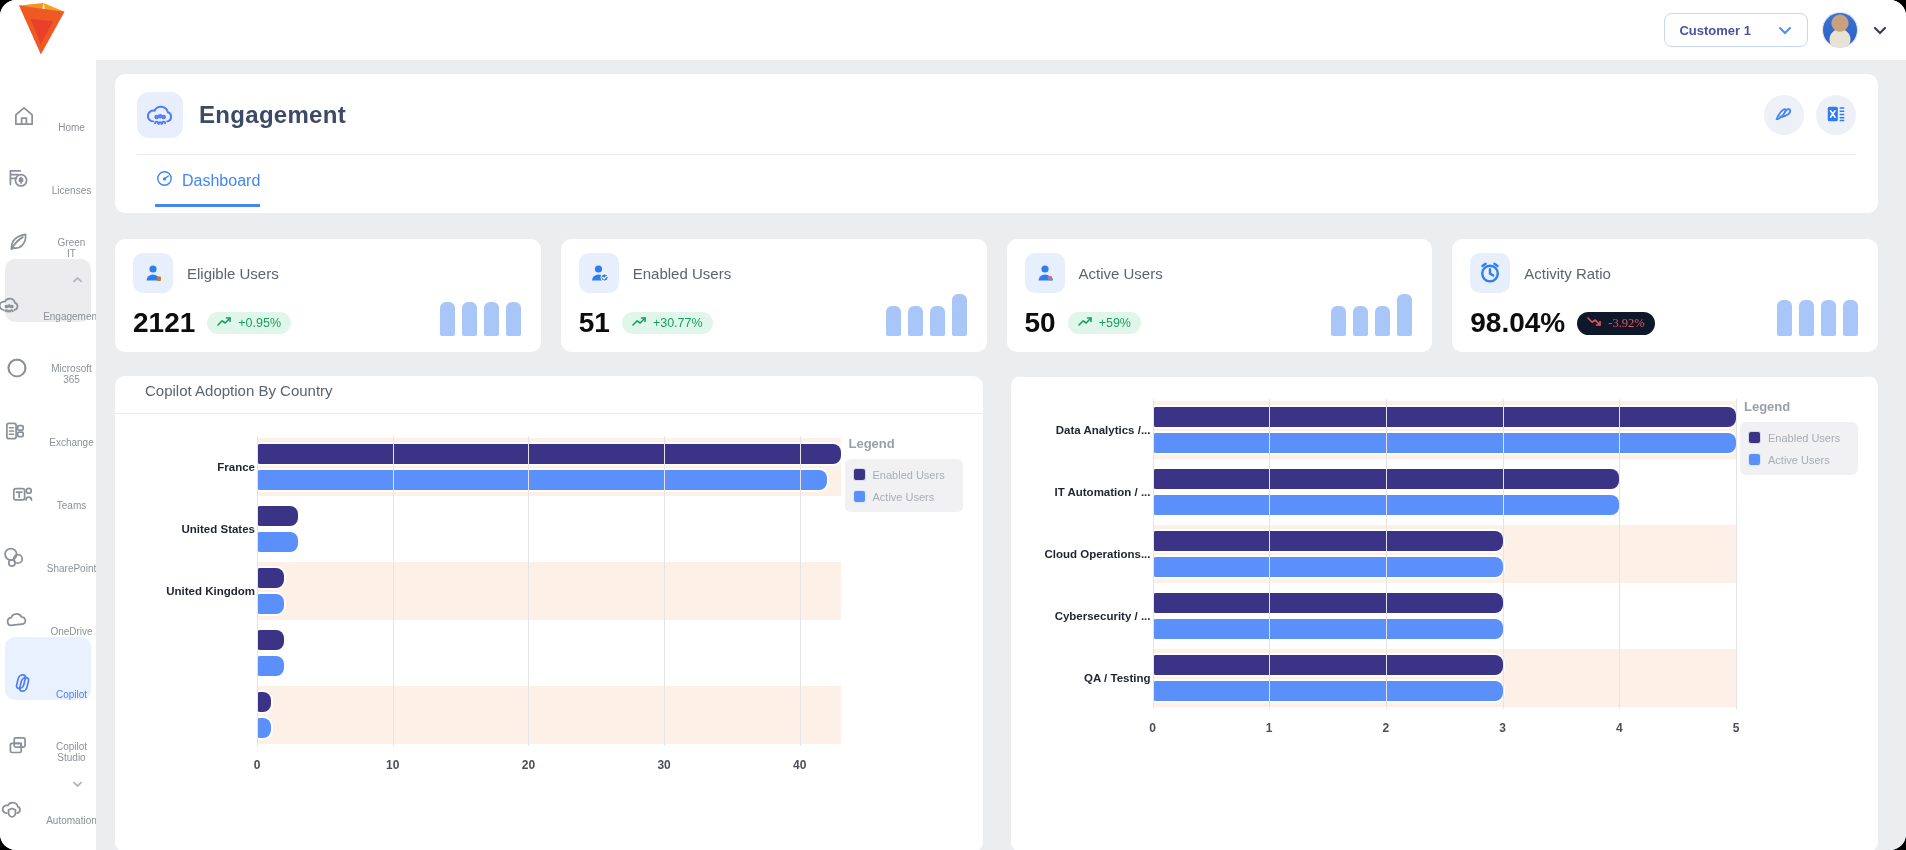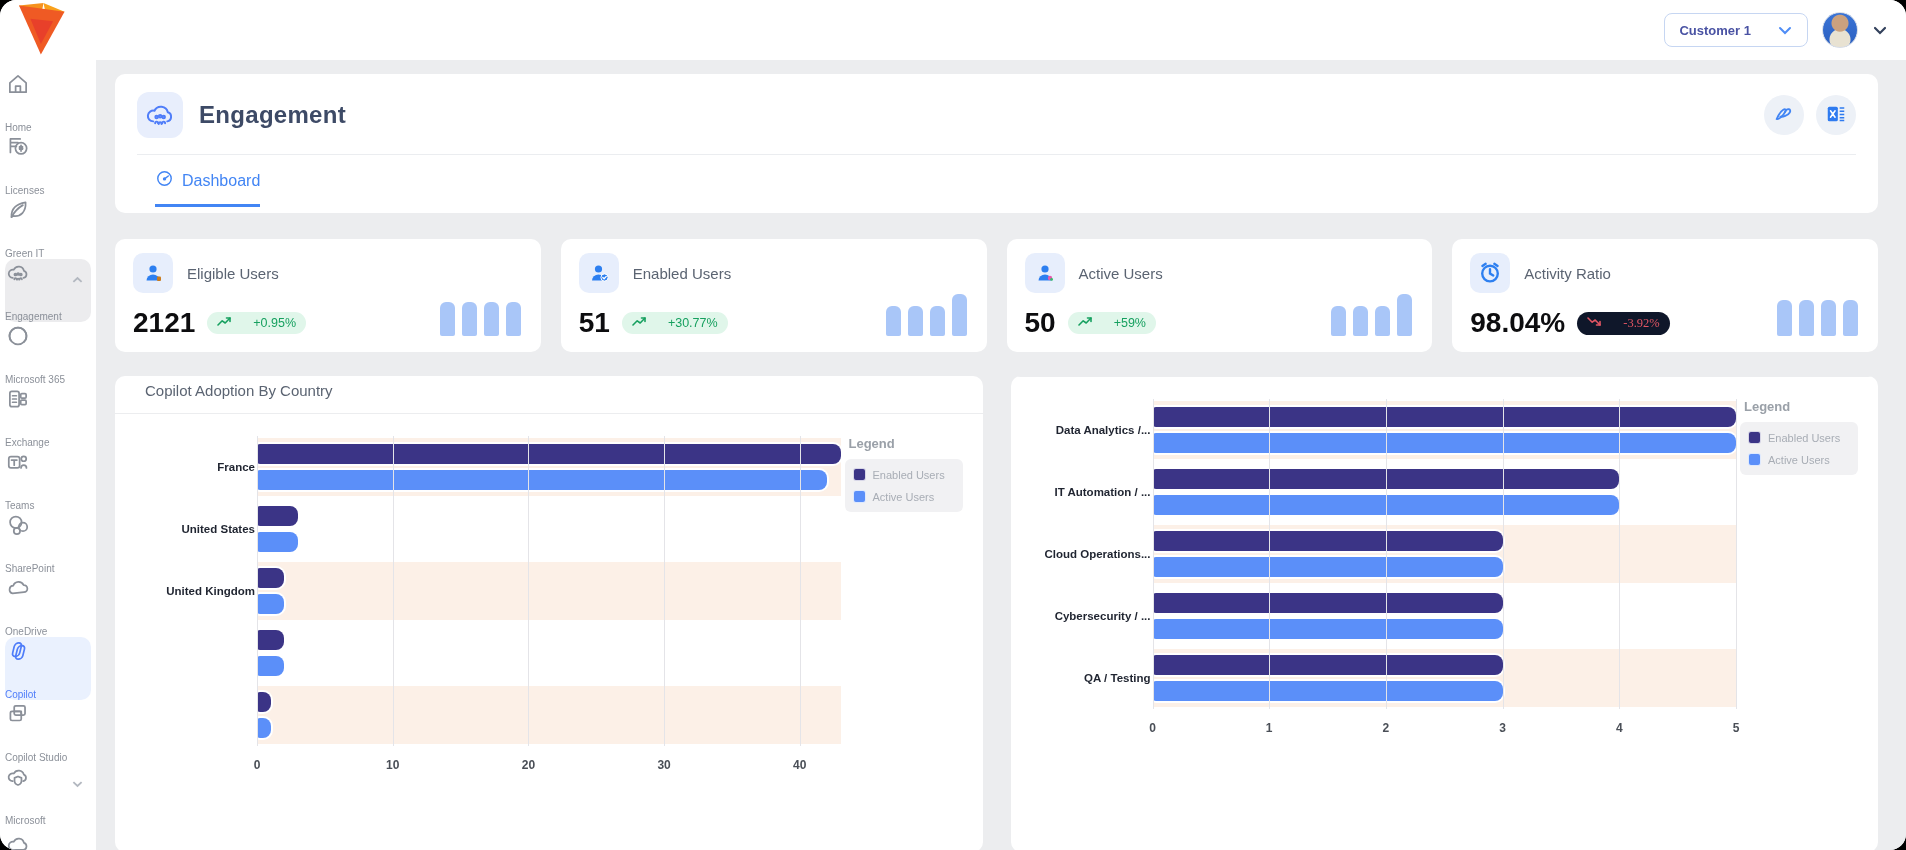--- a/index.html
+++ b/index.html
@@ -14,21 +14,21 @@
   .customer-select span { color:#4952a3; font-size:13px; font-weight:bold; }
   .avatar { width:36px; height:36px; border-radius:50%; background:
       radial-gradient(circle at 50% 30%, #caa17e 0 8px, rgba(0,0,0,0) 9px),
       radial-gradient(circle at 50% 78%, #e8e2d2 0 10px, rgba(0,0,0,0) 11px),
       linear-gradient(#3a74d6,#2b5fc0);
       border:1px solid #d8dee8; cursor:pointer; }
 
   
   .app-body { display:flex; height:790px; }
   .sidebar { width:96px; background:#fff; padding-top:10px; display:flex; flex-direction:column; align-items:center; overflow:hidden; flex-shrink:0; }
-  .side-item { width:86px; height:63px; display:flex; flex-direction:column; align-items:flex-start; justify-content:center; gap:21px; border-radius:10px; cursor:pointer; color:#8b9099; position:relative; flex-shrink:0; }
+  .side-item { width:86px; height:63px; display:flex; align-items:flex-end; justify-content:center; gap:21px; border-radius:10px; cursor:pointer; color:#8b9099; position:relative; flex-shrink:0; }
   .side-item .lbl { font-size:10px; color:#8b9099; text-align:center; line-height:11px; }
   .side-item.active { background:#ececee; }
   .side-item.selected { background:#eaf1fe; color:#4f7df9; }
   .side-item.selected .lbl { color:#4f7df9; }
   .side-item .chev { position:absolute; right:8px; top:16px; font-size:10px; color:#b3b8c0; }
 
   .content { flex:1; background:#ecedef; border-top-left-radius:14px; padding:14px 28px 0 19px; overflow:hidden; }
 
   
   .header-card { background:#fff; border-radius:10px; padding:0; margin-bottom:26px; }
@@ -42,21 +42,21 @@
   .tab { display:inline-flex; align-items:center; gap:8px; color:#4285f4; font-size:16px; padding-bottom:12px; border-bottom:3px solid #4285f4; cursor:pointer; }
 
   
   .kpi-row { display:grid; grid-template-columns:repeat(4,1fr); gap:20px; margin-bottom:24px; }
   .kpi-card { background:#fff; border-radius:10px; height:113px; padding:14px 18px 12px 18px; position:relative; }
   .kpi-top { display:flex; align-items:center; gap:14px; }
   .kpi-icon-tile { width:40px; height:40px; border-radius:10px; background:#e7eefc; display:flex; align-items:center; justify-content:center; position:relative; }
   .kpi-label { font-size:15px; color:#5b6472; }
   .kpi-bottom { display:flex; align-items:center; gap:12px; margin-top:14px; }
   .kpi-value { font-size:28px; font-weight:bold; color:#0d0d0f; }
-  .badge { display:inline-flex; align-items:center; gap:21px; font-size:12.5px; border-radius:12px; padding:4px 10px; }
+  .badge { display:inline-flex; align-items:center; gap:6px; font-size:12.5px; border-radius:12px; padding:4px 10px; }
   .badge.up { background:#e0f6ea; color:#16a05f; }
   .badge.down { background:#0f172a; color:#e25563;font-family:Liberation Serif, serif; }
   .spark { position:absolute; right:20px; bottom:16px; display:flex; align-items:flex-end; gap:7px; height:44px; }
   .spark i { display:block; width:15px; background:#a9c6f8; border-radius:6px 6px 2px 2px; }
 
   
   .charts-row { display:grid; grid-template-columns:1fr 1fr; gap:28px; }
   .chart-card { background:#fff; border-radius:10px; height:476px; overflow:hidden; }
   .chart-header { padding:6px 24px 14px 30px; font-size:15px; color:#5b6472; }
   .chart-divider { height:1px; background:#ecedef; }
@@ -199,21 +199,21 @@
               <rect x="5" y="9.5" width="10" height="8.5" rx="1.5"></rect>
               <path d="M8.5 9.5 h6.5 v3.5"></path>
             </svg></span>
           <span class="lbl">Copilot Studio</span>
         </div>
         <div class="side-item">
           <span><svg width="26" height="26" viewBox="0 0 24 24" fill="none" stroke="currentColor" stroke-width="1.6" stroke-linecap="round" stroke-linejoin="round">
               <path d="M7.2 15.8 a3.6 3.6 0 1 1 .9-7 a5 5 0 0 1 9.3 1 a3.2 3.2 0 0 1 -.6 6.1"></path>
               <path d="M12 11.5 l3.2 1.3 v2.7 c0 2-1.7 3.5-3.2 3.9 c-1.5-.4-3.2-1.9-3.2-3.9 v-2.7 Z"></path>
             </svg></span>
-          <span class="lbl">Microsoft</span>
+          <span class="lbl">Automation</span>
           <span class="chev"><svg width="11" height="8" viewBox="0 0 12 8" fill="none" stroke="#b3b8c0" stroke-width="2">
               <path d="M1.5 2 L6 6.2 L10.5 2"></path>
             </svg></span>
         </div>
         <div class="side-item">
           <span><svg width="26" height="26" viewBox="0 0 24 24" fill="none" stroke="currentColor" stroke-width="1.6" stroke-linecap="round" stroke-linejoin="round">
               <path d="M7.2 16.5 a3.8 3.8 0 1 1 .9-7.5 a5 5 0 0 1 9.4 1.1 a3.3 3.3 0 0 1 -.4 6.4 Z"></path>
             </svg></span>
           <span class="lbl"></span>
         </div>

